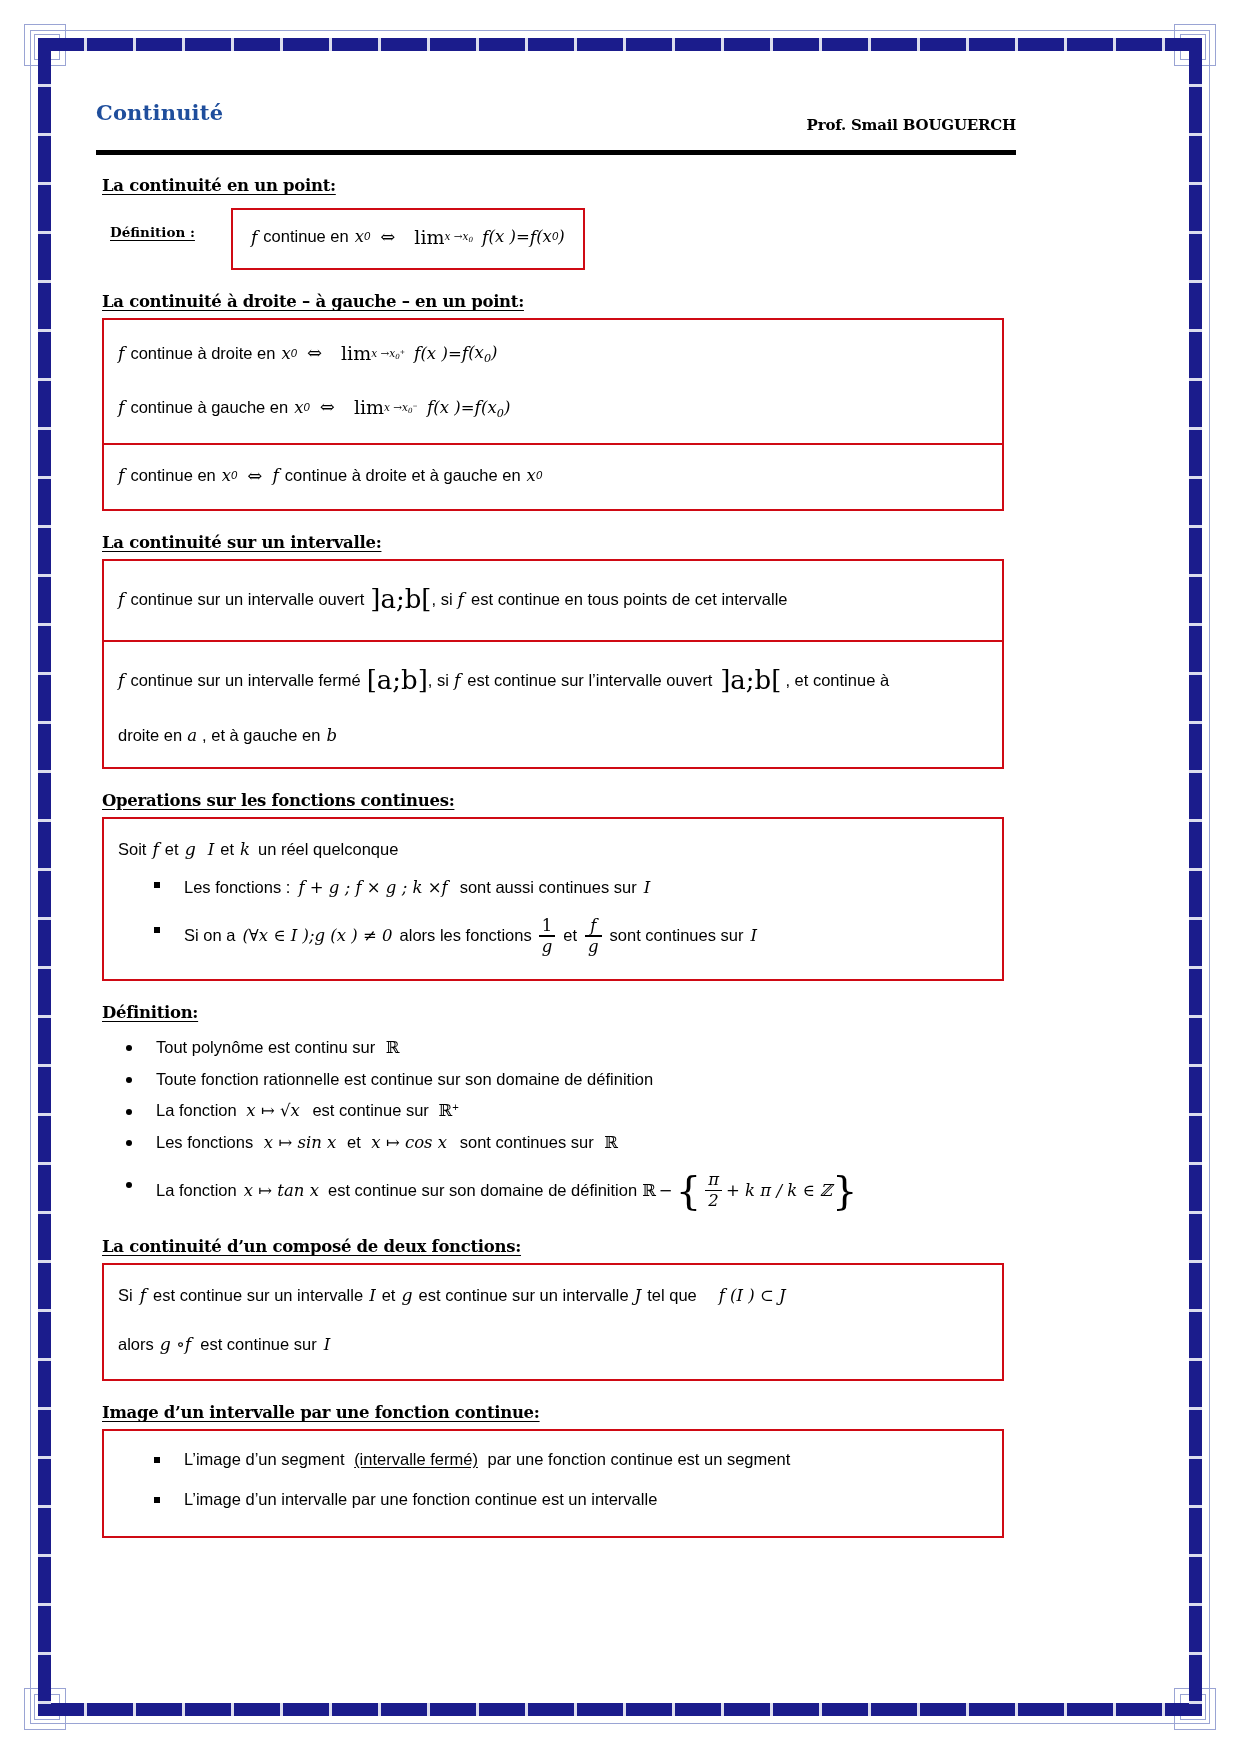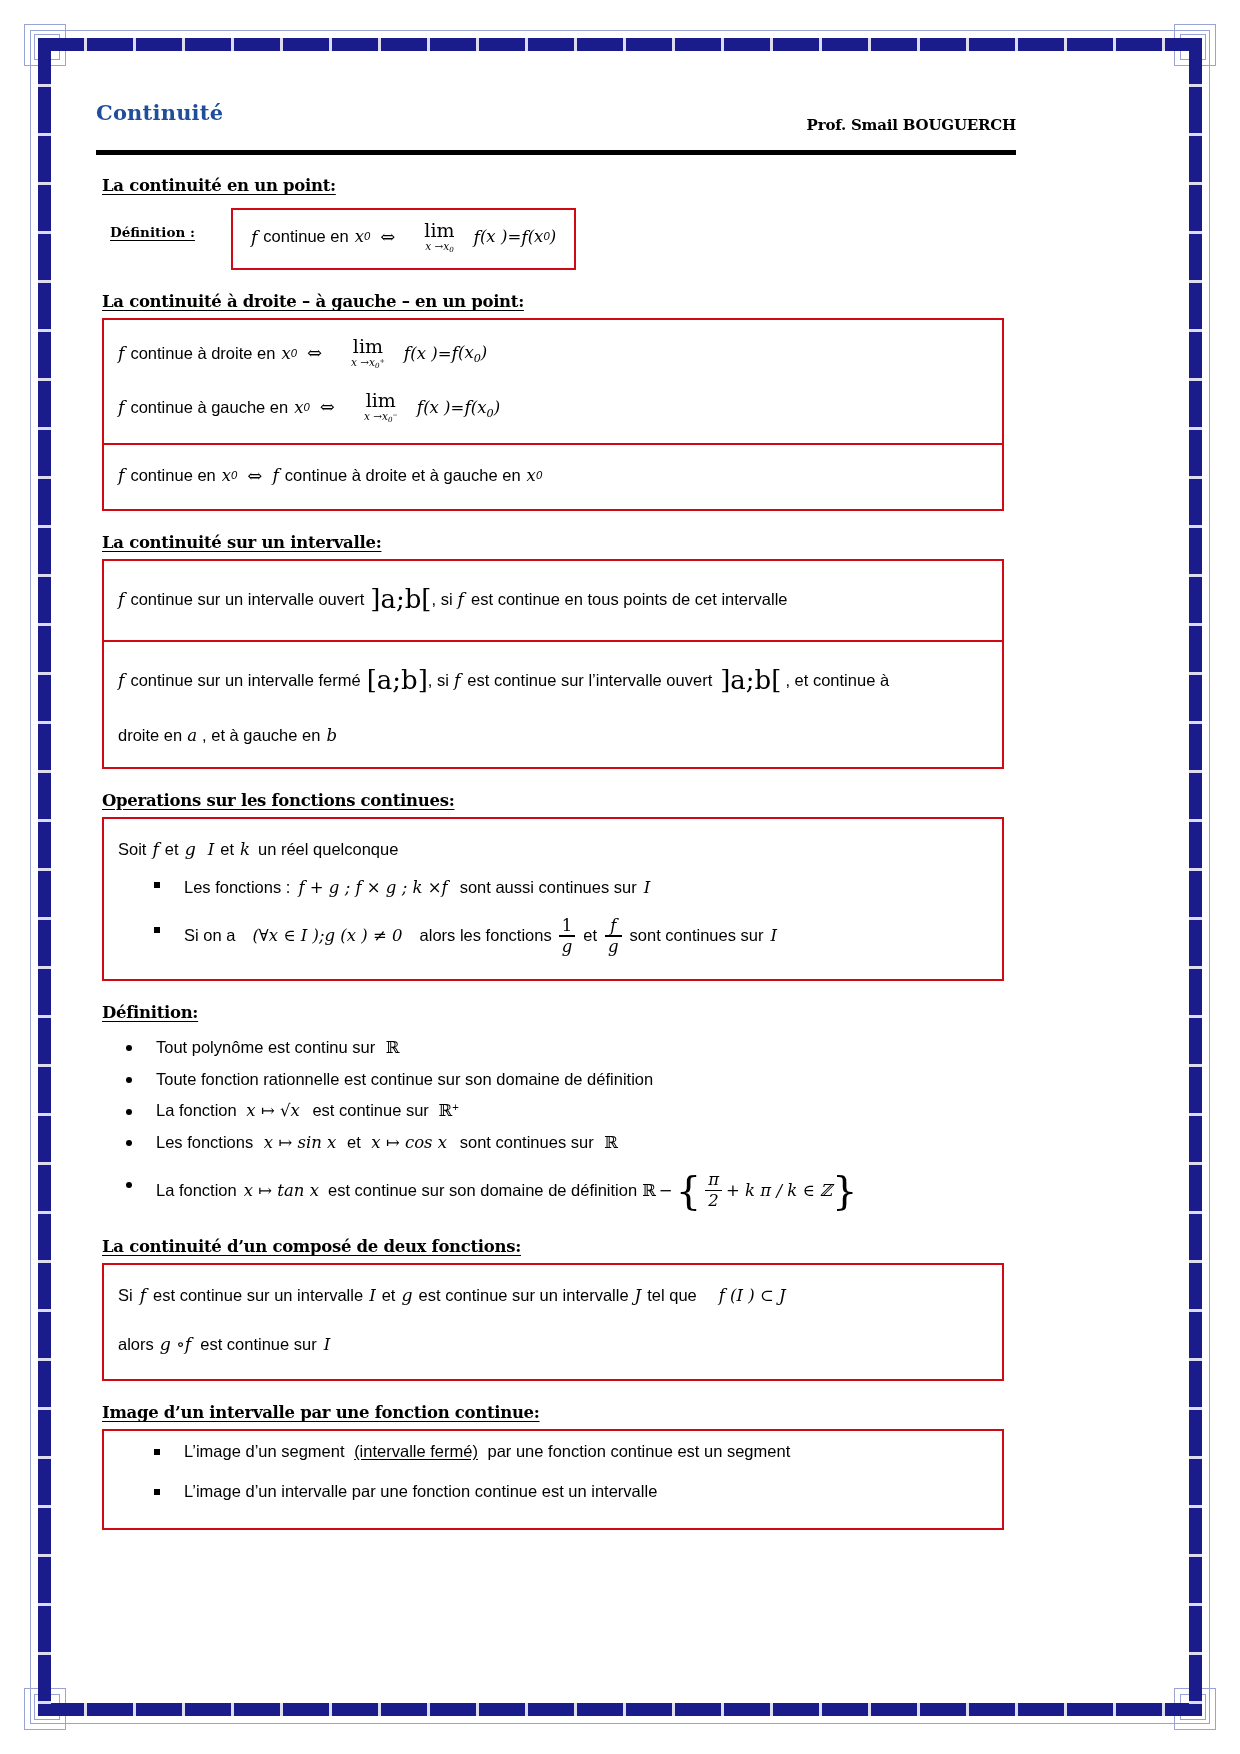--- a/index.html
+++ b/index.html
@@ -169,24 +169,24 @@
     align-items: center;
     flex-wrap: wrap;
     gap: 0px;
     line-height: 1.9;
     font-size: 16.5px;
   }
 
   
   .lim {
     display: inline-flex;
-    flex-direction: column;
+    flex-direction: row;
     align-items: center;
     vertical-align: middle;
-    margin: 0 19px;
+    margin: 0 9px;
     line-height: 1;
   }
   .lim .op {
     font-family: "DejaVu Serif", serif;
     font-style: normal;
     font-size: 19px;
   }
   .lim .und {
     font-family: "DejaVu Serif", serif;
     font-style: italic;
@@ -450,21 +450,21 @@
           <span class="eqline" style="display:inline-flex">
             <span class="txt">Les fonctions :</span>
             <span class="m" style="margin:0 8px">f + g  ; f × g  ; k ×f</span>
             <span class="txt" style="margin-left:4px">sont aussi continues sur</span>
             <span class="m" style="margin-left:7px">I</span>
           </span>
         </li>
         <li style="margin-top:14px">
           <span class="eqline" style="display:inline-flex">
             <span class="txt">Si on a</span>
-            <span class="m" style="margin:0 17px">(∀x ∈ I );g (x ) ≠ 0</span>
+            <span class="m" style="margin:0 7px">(∀x ∈ I );g (x ) ≠ 0</span>
             <span class="txt" style="margin-right:3px">alors les fonctions</span>
             <span class="frac">
               <span class="num up">1</span>
               <span class="bar"></span>
               <span class="den">g</span>
             </span>
             <span class="txt" style="margin:0 4px">et</span>
             <span class="frac">
               <span class="num">f</span>
               <span class="bar"></span>
@@ -548,21 +548,21 @@
         <span class="m" style="margin-left:7px">I</span>
       </div>
     </div>
   </div>
 
   <div class="sec-head-wrap">
     <div class="sec-head">Image d’un intervalle par une fonction continue:</div>
   </div>
 
   <div class="rbox">
-    <div class="rrow" style="padding:2px 14px 18px 14px">
+    <div class="rrow" style="padding:10px 14px 18px 14px">
       <ul class="blist square inbox" style="padding-left:62px;margin:4px 0">
         <li>
           <span class="txt">L’image d’un segment</span>
           <span class="txt ul-text" style="margin:0 5px">(intervalle fermé)</span>
           <span class="txt">par une fonction continue est un segment</span>
         </li>
         <li style="margin-top:14px">
           <span class="txt">L’image d’un intervalle par une fonction continue est un intervalle</span>
         </li>
       </ul>

